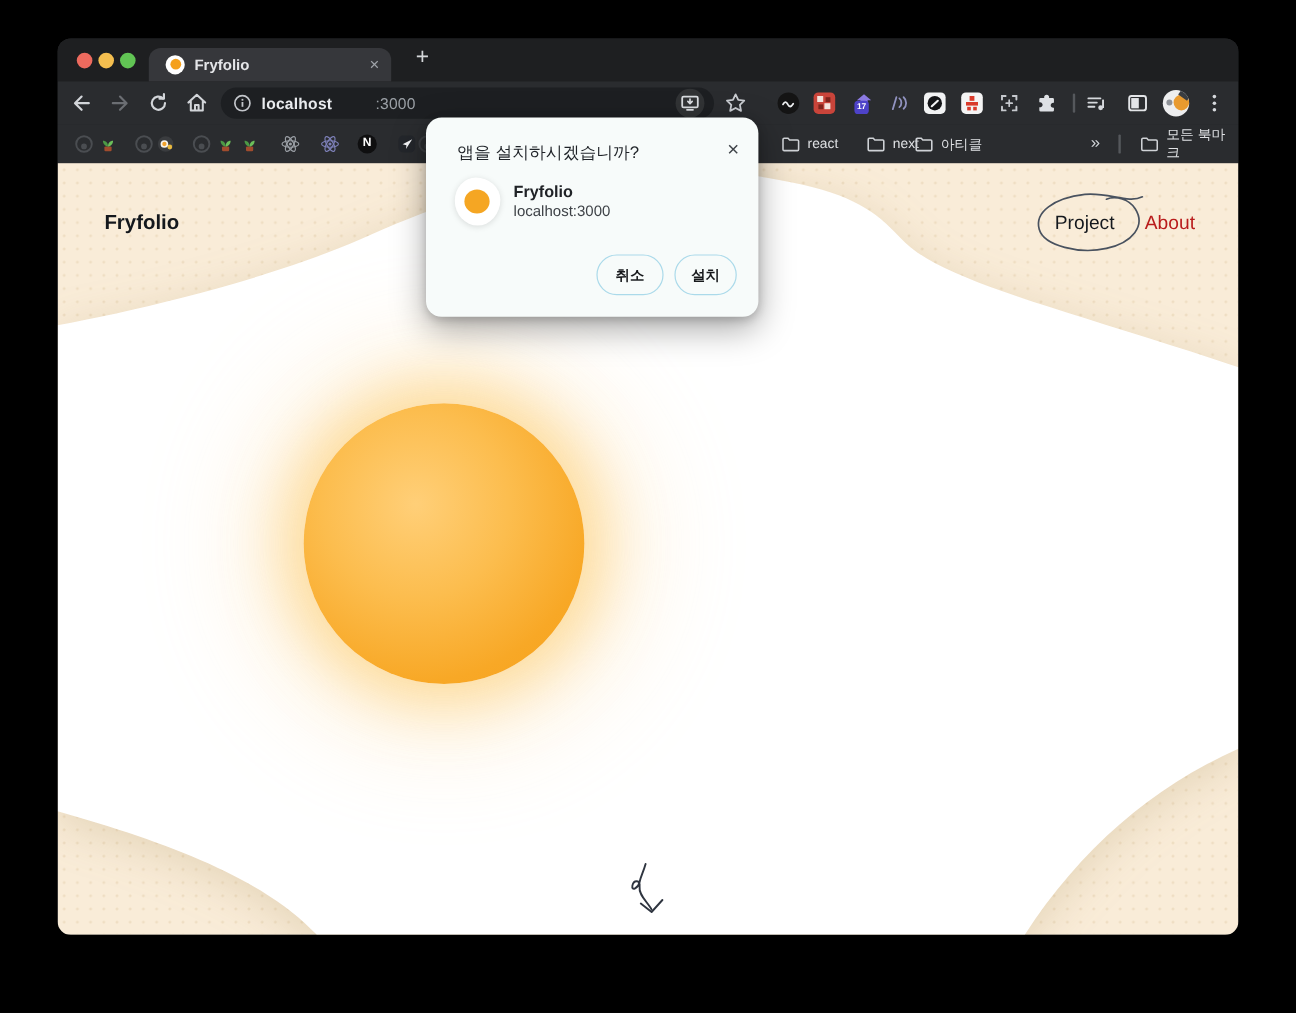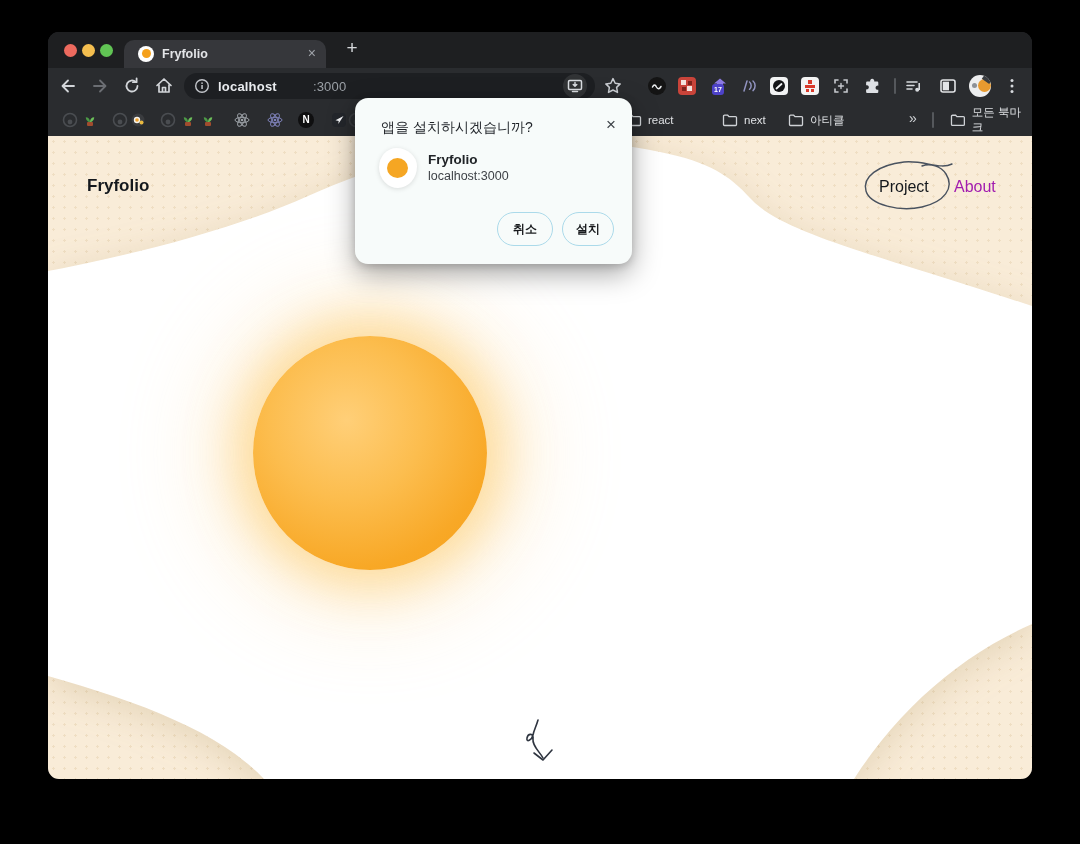--- a/index.html
+++ b/index.html
@@ -59,21 +59,21 @@
   #content { position:absolute; left:0; top:104px; width:984px; height:643px; background:#F9ECD8; overflow:hidden; }
   #content .dots { position:absolute; inset:0;
      background-image:radial-gradient(rgba(186,148,86,.16) 1px, transparent 1.4px);
      background-size:11px 11px; }
   #eggwhite { position:absolute; left:0; top:0; }
   #yolk { position:absolute; left:205px; top:200px; width:234px; height:234px; border-radius:50%;
      background:radial-gradient(circle at 40% 36%, #FFCF78 0%, #FCBD4E 38%, #F8A826 72%, #F5A01B 100%);
      box-shadow:0 0 46px 18px rgba(253,203,104,.55), 0 0 90px 44px rgba(253,216,150,.32); }
   #page-logo { position:absolute; left:39px; top:40px; font-size:17px; font-weight:bold; color:#14181D; }
   #nav-project { position:absolute; left:831px; top:42px; font-size:16px; color:#14181D; }
-  #nav-about { position:absolute; left:906px; top:42px; font-size:16px; color:#a21caf; }
+  #nav-about { position:absolute; left:906px; top:42px; font-size:16px; color:#b91c1c; }
   #project-circle { position:absolute; left:808px; top:18px; }
   #arrow-doodle { position:absolute; left:465px; top:578px; }
 
   
   #dialog { position:absolute; left:355px; top:98px; width:277px; height:166px; background:#F7FBFA;
             border-radius:13px; box-shadow:0 10px 28px rgba(0,0,0,.34), 0 2px 8px rgba(0,0,0,.18); z-index:50; }
   #dialog-title { position:absolute; left:26px; top:21px; font-size:14px; color:#1F2328; }
   #dialog-close { position:absolute; right:16px; top:18px; font-size:17px; color:#3E4348; line-height:1; }
   #app-icon { position:absolute; left:24px; top:50px; width:38px; height:40px; background:#fff;
               border-radius:46% 54% 50% 50%/48% 46% 54% 52%; box-shadow:0 1px 5px rgba(0,0,0,.13); }
@@ -321,33 +321,33 @@
             <path d="M12.5 4 4.5 8.2l3.2.9-.4 3L12.5 4z" fill="#F5F6F8"></path>
           </svg>
       </div>
       <div class="bk" style="left:300px;opacity:.5">
         <svg width="16" height="16" viewBox="0 0 16 16">
             <circle cx="8" cy="8" r="6.5" stroke="#4A4D51" stroke-width="1.6" fill="none"></circle>
             <circle cx="8" cy="10" r="2.4" fill="#4A4D51"></circle>
           </svg>
       </div>
 
-      <div class="bk-folder" style="left:578px">
+      <div class="bk-folder" style="left:603px">
         <svg width="16" height="14" viewBox="0 0 16 14">
             <path d="M1.5 3.2a1 1 0 0 1 1-1h3.2L7 3.6h6.5a1 1 0 0 1 1 1v6.9a1 1 0 0 1-1 1h-11a1 1 0 0 1-1-1z" stroke="#CFD2D6" stroke-width="1.3" fill="none"></path>
           </svg>
         <span class="bk-label">react</span>
       </div>
       <div class="bk-folder" style="left:674px">
         <svg width="16" height="14" viewBox="0 0 16 14">
             <path d="M1.5 3.2a1 1 0 0 1 1-1h3.2L7 3.6h6.5a1 1 0 0 1 1 1v6.9a1 1 0 0 1-1 1h-11a1 1 0 0 1-1-1z" stroke="#CFD2D6" stroke-width="1.3" fill="none"></path>
           </svg>
         <span class="bk-label">next</span>
       </div>
-      <div class="bk-folder" style="left:740px">
+      <div class="bk-folder" style="left:714px">
         <svg width="16" height="14" viewBox="0 0 16 14">
             <path d="M1.5 3.2a1 1 0 0 1 1-1h3.2L7 3.6h6.5a1 1 0 0 1 1 1v6.9a1 1 0 0 1-1 1h-11a1 1 0 0 1-1-1z" stroke="#CFD2D6" stroke-width="1.3" fill="none"></path>
           </svg>
         <span class="bk-label">아티클</span>
       </div>
 
       <div id="bk-overflow" style="left:861px">»</div>
       <div class="vsep" style="left:884px;top:8px;"></div>
       <div class="bk-folder" style="left:902px">
         <svg width="16" height="14" viewBox="0 0 16 14">

